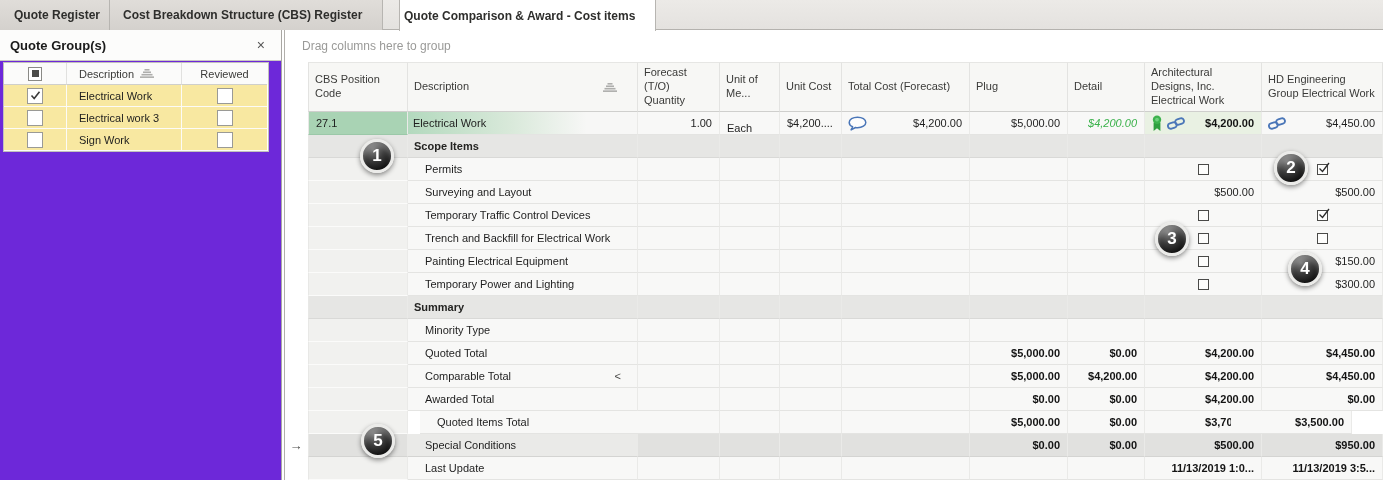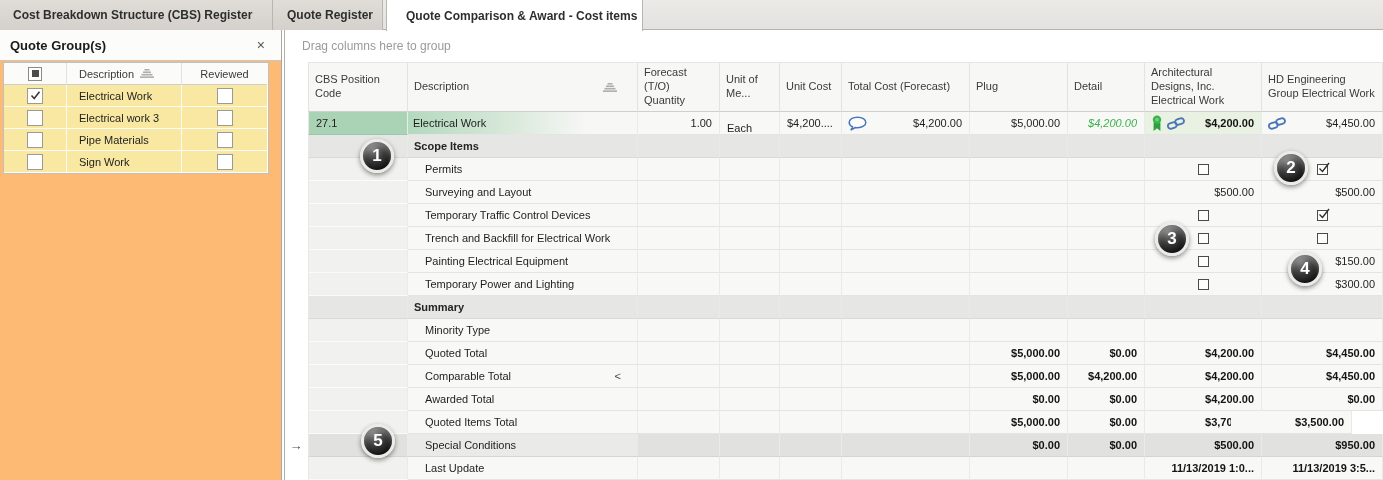--- a/index.html
+++ b/index.html
@@ -9,26 +9,26 @@
   
   .tabbar{position:absolute;left:0;top:0;width:1383px;height:30px;
           background:linear-gradient(180deg,#eceae7,#e4e2df);border-bottom:1px solid #b4b2ae;
           box-sizing:border-box;display:flex;}
   .tab{box-sizing:border-box;height:30px;display:flex;align-items:center;
        background:linear-gradient(180deg,#e0ddd9,#d4d1cd);border-right:1px solid #b7b5b1;
        font-weight:bold;font-size:12px;color:#2e2e2c;white-space:nowrap;overflow:hidden;cursor:default;}
   .tab .tlabel{padding:0 4px;}
   .tab.t1{width:273px;padding-left:9px;}
   .tab.t2{width:110px;padding-left:10px;}
-  .tab.active{width:257px;margin-left:3px;background:#fff;border-left:1px solid #b7b5b1;
-              border-right:1px solid #b7b5b1;height:31px;z-index:2;padding-left:15px;
+  .tab.active{width:257px;margin-left:16px;background:#fff;border-left:1px solid #b7b5b1;
+              border-right:1px solid #b7b5b1;height:31px;z-index:2;
               justify-content:space-between;padding-right:12px;}
 
   
-  .panel{position:absolute;left:0;top:30px;width:282px;height:450px;background:#fdba74;
+  .panel{position:absolute;left:0;top:30px;width:282px;height:450px;background:#6d28d9;
          border-right:1px solid #a9a7a3;box-sizing:border-box;}
   .panel-title{position:absolute;left:0;top:0;width:281px;height:31px;background:#fcfcfb;
                border-bottom:1px solid #c9c7c3;box-sizing:border-box;display:flex;
                align-items:center;justify-content:space-between;padding:0 10px 0 10px;}
   .panel-title .pt{font-weight:bold;font-size:13px;color:#1a1a1a;}
   .panel-close{color:#555;font-size:14px;line-height:14px;cursor:pointer;padding:2px 6px;}
   .ptable{position:absolute;left:3px;top:32px;width:264px;border:1px solid #c2c0bc;background:#fff;}
   .prow{display:flex;height:22px;}
   .prow.hdr{background:#fbfbfa;}
   .prow.hdr .pcell{border-right:1px solid #e1e1df;border-bottom:1px solid #cfcfcb;
@@ -91,25 +91,25 @@
          border:3px solid #ebebe9;
          box-shadow:0 2px 5px rgba(0,0,0,.45), inset 0 5px 5px rgba(255,255,255,.28);
          color:#fff;font-weight:bold;font-size:17px;display:flex;align-items:center;
          justify-content:center;z-index:50;}
 </style>
 </head>
 <body>
 
 <div class="app">
   <div class="tabbar" id="tabbar">
+      <div class="tab t2">
+        <span class="tlabel">Quote Register</span>
+      </div>
       <div class="tab t1">
         <span class="tlabel">Cost Breakdown Structure (CBS) Register</span>
-      </div>
-      <div class="tab t2">
-        <span class="tlabel">Quote Register</span>
       </div>
       <div class="tab t3 active">
         <span class="tlabel">Quote Comparison &amp; Award - Cost items</span>
       </div>
     </div>
 
   <div class="panel">
     <div class="panel-title">
       <span class="pt">Quote Group(s)</span>
       <span class="panel-close">×</span>
@@ -152,31 +152,20 @@
           <div class="pcell pc2">
             <span class="pcheck"></span>
           </div>
         </div>
         <div class="prow" style="height: 22px;">
           <div class="pcell pc0">
             <span class="pcheck"></span>
           </div>
           <div class="pcell pc1">
             <span>Electrical work 3</span>
-          </div>
-          <div class="pcell pc2">
-            <span class="pcheck"></span>
-          </div>
-        </div>
-        <div class="prow" style="height: 22px;">
-          <div class="pcell pc0">
-            <span class="pcheck"></span>
-          </div>
-          <div class="pcell pc1">
-            <span>Pipe Materials</span>
           </div>
           <div class="pcell pc2">
             <span class="pcheck"></span>
           </div>
         </div>
         <div class="prow" style="height: 22px;">
           <div class="pcell pc0">
             <span class="pcheck"></span>
           </div>
           <div class="pcell pc1">
@@ -492,21 +481,21 @@
       <div class="cell" style="left: 1068px; top: 388px; width: 77px; height: 23px;">
         <span class="val b">$0.00</span>
       </div>
       <div class="cell" style="left: 1145px; top: 388px; width: 117px; height: 23px;">
         <span class="val b">$4,200.00</span>
       </div>
       <div class="cell" style="left: 1262px; top: 388px; width: 121px; height: 23px;">
         <span class="val b">$0.00</span>
       </div>
       <div class="cell first cbscol" style="left: 308px; top: 411px; width: 100px; height: 23px;"></div>
-      <div class="cell" style="left: 408px; top: 411px; width: 230px; height: 23px;">
+      <div class="cell" style="left: 420px; top: 411px; width: 230px; height: 23px;">
         <span class="desct">Quoted Items Total</span>
       </div>
       <div class="cell" style="left: 638px; top: 411px; width: 82px; height: 23px;"></div>
       <div class="cell" style="left: 720px; top: 411px; width: 60px; height: 23px;"></div>
       <div class="cell" style="left: 780px; top: 411px; width: 62px; height: 23px;"></div>
       <div class="cell" style="left: 842px; top: 411px; width: 128px; height: 23px;"></div>
       <div class="cell" style="left: 970px; top: 411px; width: 98px; height: 23px;">
         <span class="val b">$5,000.00</span>
       </div>
       <div class="cell" style="left: 1068px; top: 411px; width: 77px; height: 23px;">

